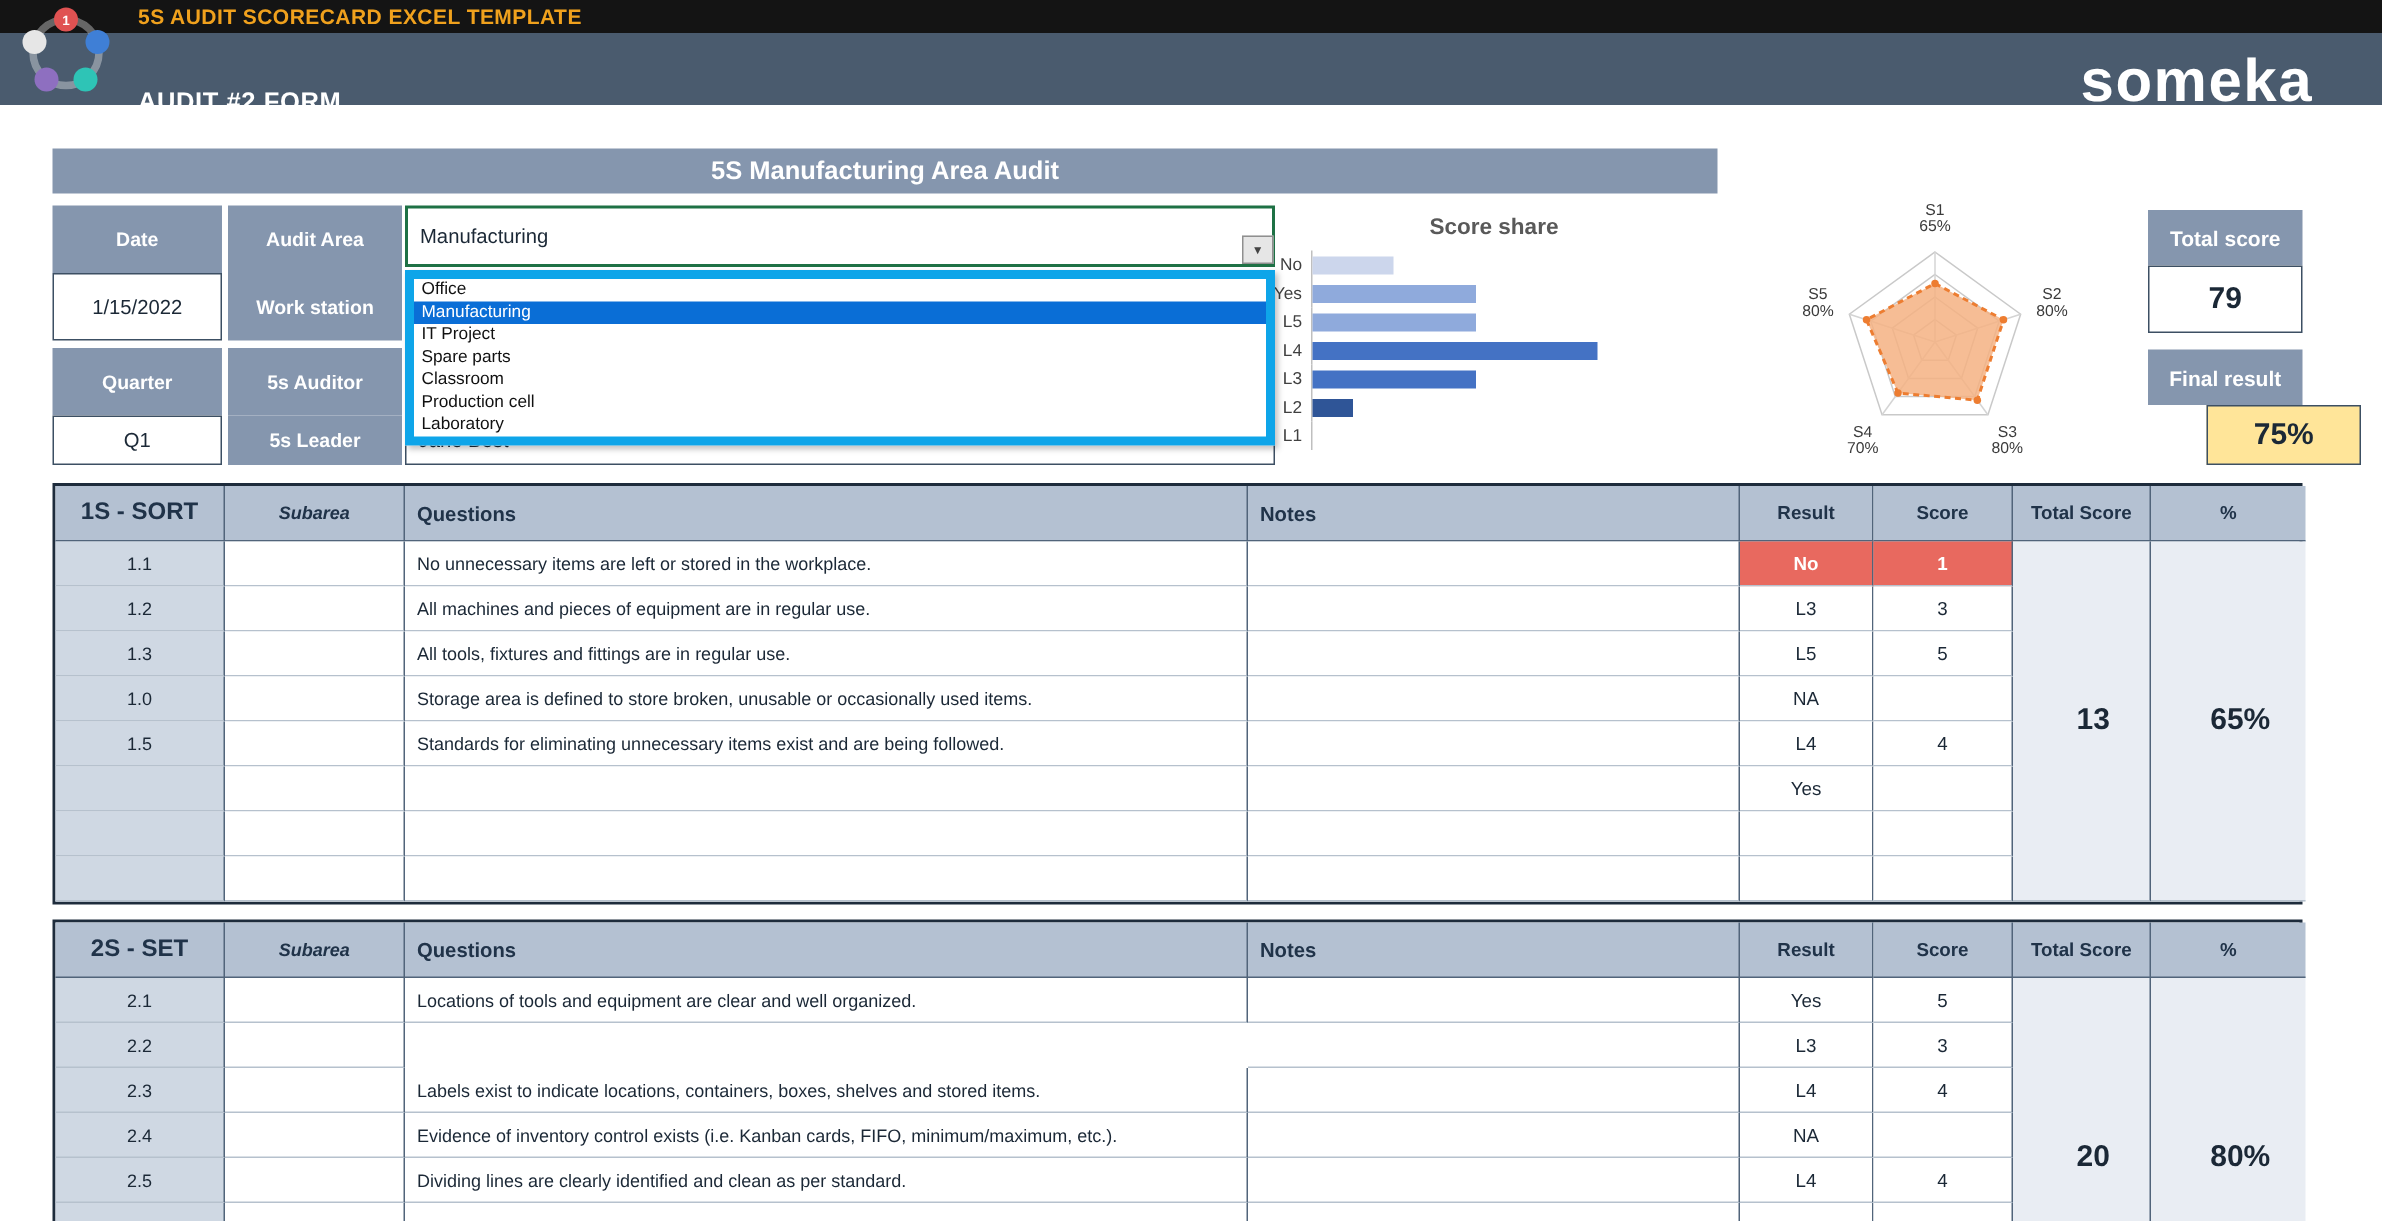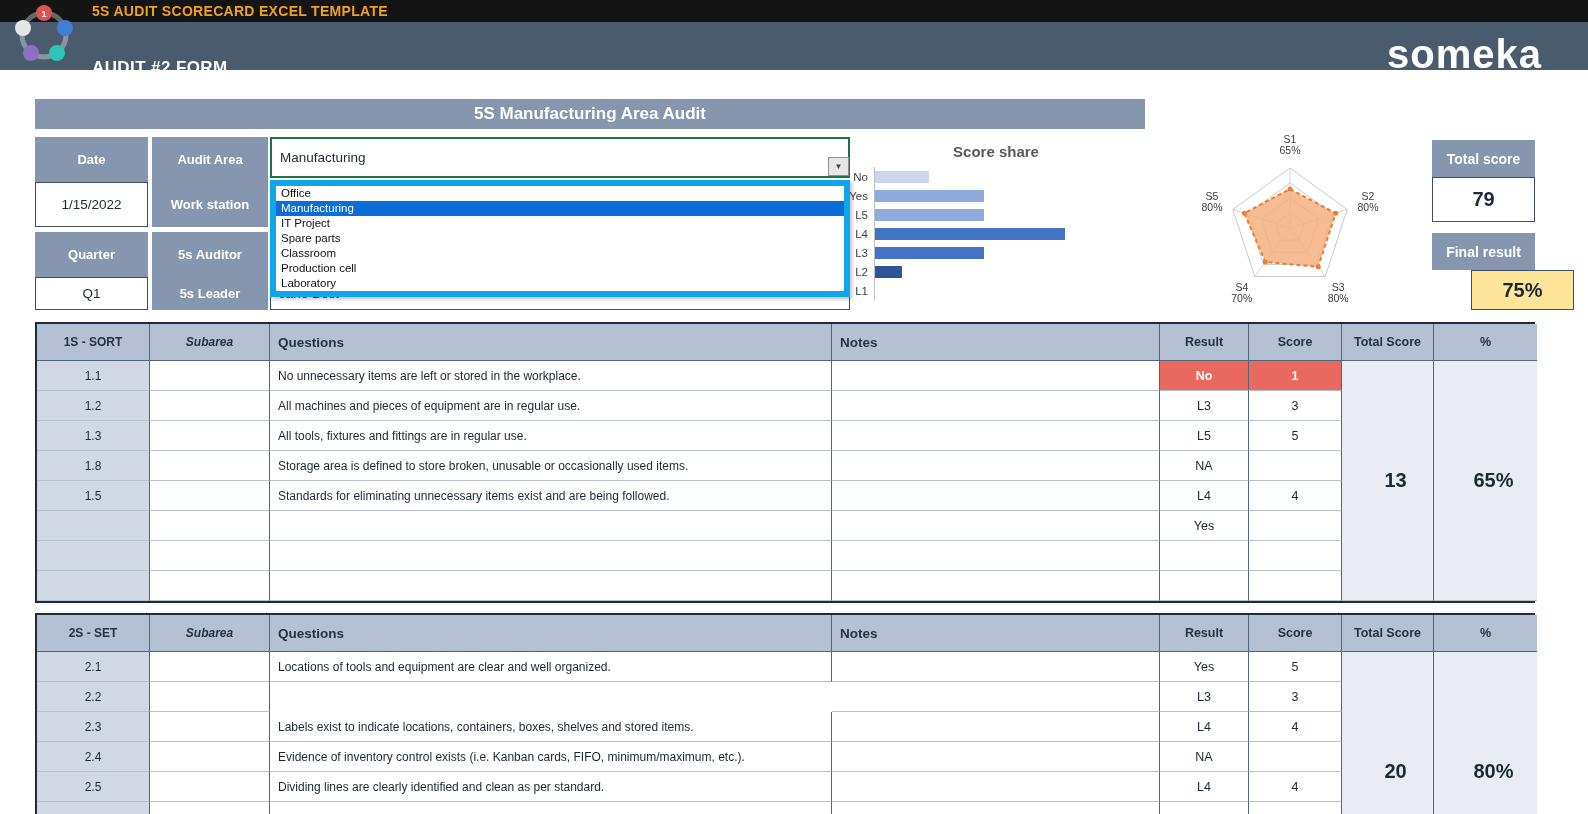--- a/index.html
+++ b/index.html
@@ -57,21 +57,21 @@
   .sum-val.yellow { background:#ffe599; }
 
   
   .sec { position:absolute; left:35px; width:1500px; display:grid;
          grid-template-columns:113px 120px 562px 328px 89px 93px 92px 103px;
          grid-template-rows:37px repeat(8,30px);
          border:2px solid #1e2c3c; background:#fff; }
   .c { display:flex; align-items:center; border-right:1px solid #51647a; border-bottom:1px solid #b6c1cd;
        background:#fff; font-size:12.5px; color:#1b2836; overflow:hidden; white-space:nowrap; }
   .hc { background:#b4c1d2; font-weight:bold; color:#203349; border-bottom:1px solid #51647a; }
-  .idh { justify-content:center; font-size:12px; }
+  .idh { justify-content:center; font-size:16px; }
   .sub { justify-content:center; font-style:italic; font-size:12px; }
   .ql  { padding:0 8px; font-size:13.5px; }
   .cc  { justify-content:center; }
   .idc { background:#cfd8e3; font-size:12px; }
   .qc  { padding:0 8px; font-size:12px;text-align:right; }
   .red { background:#e8695f; color:#fff; font-weight:bold; }
   .tot { background:#e9edf3; font-size:20px; font-weight:bold;padding-left:16px; }
 </style>
 </head>
 <body>
@@ -217,21 +217,21 @@
       <div class="c dc qc" style="grid-area: 3 / 3;">All machines and pieces of equipment are in regular use.</div>
       <div class="c dc qc" style="grid-area: 3 / 4;"></div>
       <div class="c dc cc" style="grid-area: 3 / 5;">L3</div>
       <div class="c dc cc" style="grid-area: 3 / 6;">3</div>
       <div class="c idc cc" style="grid-area: 4 / 1;">1.3</div>
       <div class="c dc" style="grid-area: 4 / 2;"></div>
       <div class="c dc qc" style="grid-area: 4 / 3;">All tools, fixtures and fittings are in regular use.</div>
       <div class="c dc qc" style="grid-area: 4 / 4;"></div>
       <div class="c dc cc" style="grid-area: 4 / 5;">L5</div>
       <div class="c dc cc" style="grid-area: 4 / 6;">5</div>
-      <div class="c idc cc" style="grid-area: 5 / 1;">1.8</div>
+      <div class="c idc cc" style="grid-area: 5 / 1;">1.0</div>
       <div class="c dc" style="grid-area: 5 / 2;"></div>
       <div class="c dc qc" style="grid-area: 5 / 3;">Storage area is defined to store broken, unusable or occasionally used items.</div>
       <div class="c dc qc" style="grid-area: 5 / 4;"></div>
       <div class="c dc cc" style="grid-area: 5 / 5;">NA</div>
       <div class="c dc cc" style="grid-area: 5 / 6;"></div>
       <div class="c idc cc" style="grid-area: 6 / 1;">1.5</div>
       <div class="c dc" style="grid-area: 6 / 2;"></div>
       <div class="c dc qc" style="grid-area: 6 / 3;">Standards for eliminating unnecessary items exist and are being followed.</div>
       <div class="c dc qc" style="grid-area: 6 / 4;"></div>
       <div class="c dc cc" style="grid-area: 6 / 5;">L4</div>

